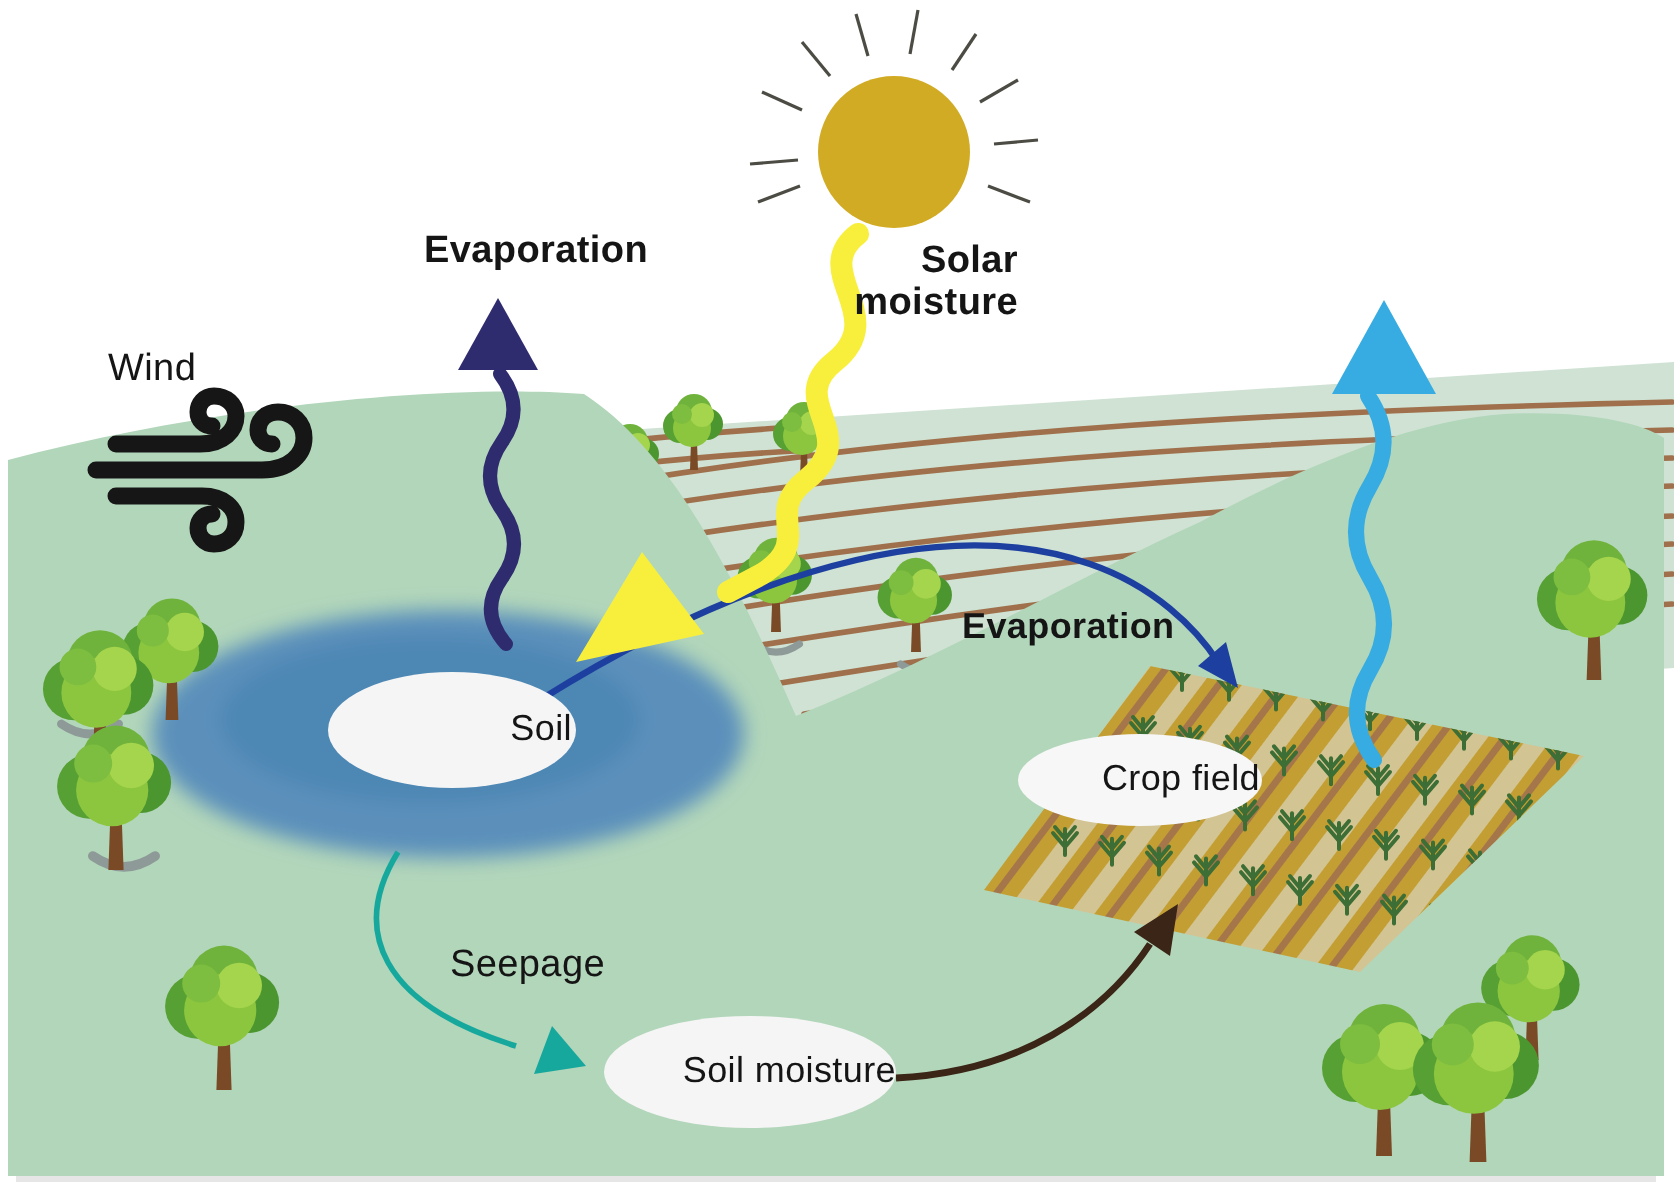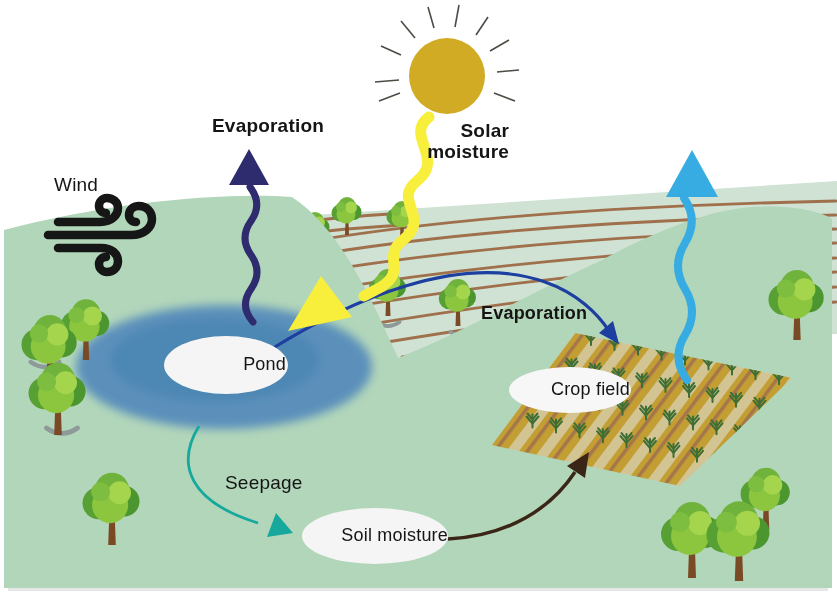--- a/index.html
+++ b/index.html
@@ -204,16 +204,16 @@
       <path d="M48,235 H131 C145,235 152,227 152,219 C152,211 146,206 139,206 C133,206 129,210 129,215 C129,219 132,222 136,222"></path>
       <path d="M58,248 H101 C112,248 118,254 118,261 C118,268 113,272 107,272 C102,272 99,268 99,264 C99,260 102,257 106,257"></path>
     </g>
   </svg>
 
   <div class="lbl" id="lbl-wind">Wind</div>
   <div class="lbl bold center" id="lbl-evaporation">Evaporation</div>
   <div class="lbl bold center" id="lbl-solar">Solar moisture</div>
   <div class="lbl bold center" id="lbl-irrigation">Evaporation</div>
   <div class="lbl" id="lbl-seepage">Seepage</div>
-  <div class="lbl center" id="lbl-pond">Pond</div>
+  <div class="lbl center" id="lbl-pond">Soil</div>
   <div class="lbl center" id="lbl-crop">Crop field</div>
   <div class="lbl center" id="lbl-soil">Soil moisture</div>
 </div>
 
 </body></html>

